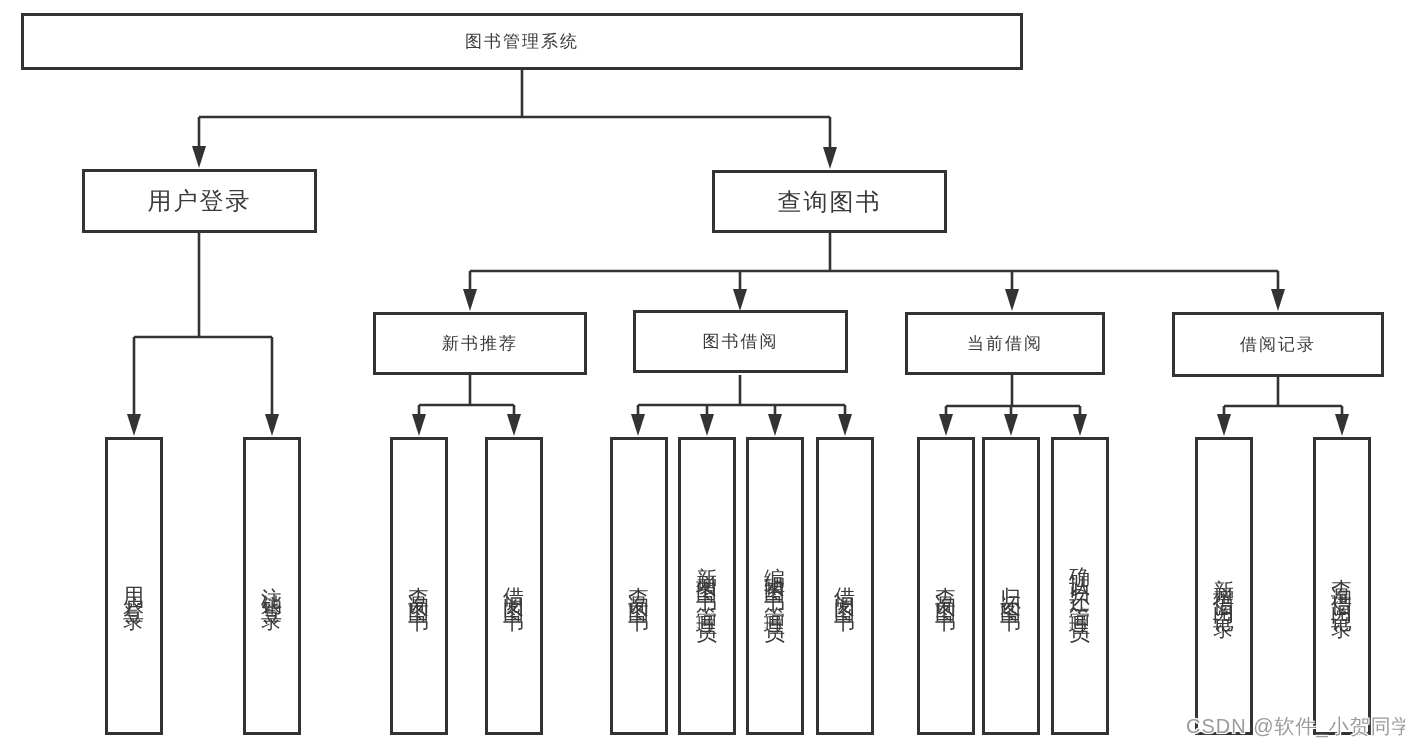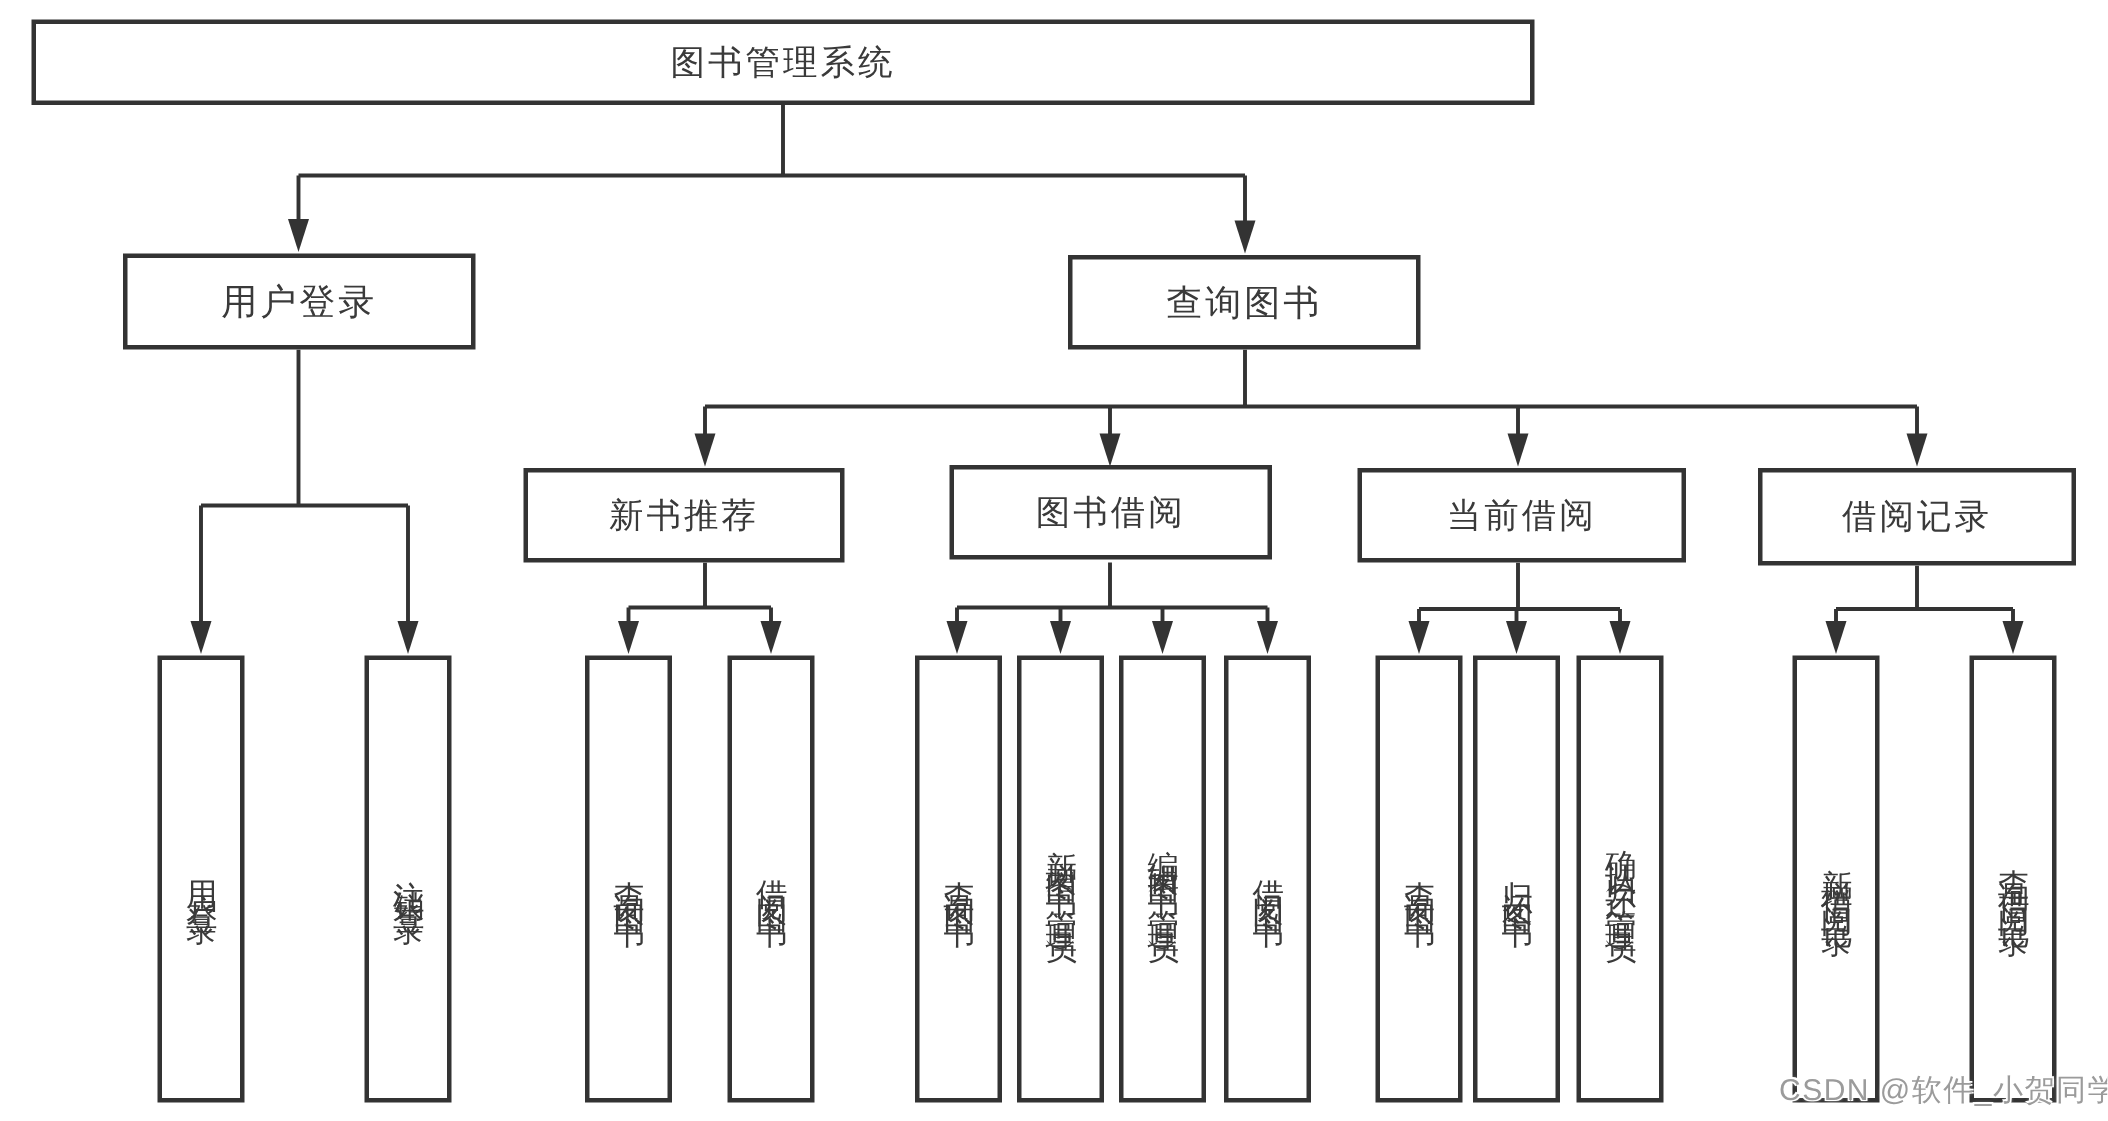--- a/index.html
+++ b/index.html
@@ -21,21 +21,21 @@
   .connectors polygon{fill:var(--line);stroke:none;}
   .box{
     position:absolute;
     box-sizing:border-box;
     border:3px solid var(--line);
     background:#fff;
     display:flex;align-items:center;justify-content:center;
     color:var(--text);
     z-index:2;
   }
-  .hbox{font-size:23px;letter-spacing:2px;}
+  .hbox{font-size:17px;letter-spacing:2px;}
   .hbox.l2{font-size:24px;}
   .leaf{width:58px;height:298px;top:437px;}
   .leaf .vtext{
     writing-mode:vertical-rl;
     text-orientation:mixed;
     font-size:21px;
     letter-spacing:8px;
     line-height:1.1;
     color:var(--text);
     white-space:nowrap;
@@ -90,23 +90,23 @@
     <path d="M1278 377 V406 M1224 406 H1342 M1224 406 V418 M1342 406 V418"></path>
     <polygon points="1217,414 1231,414 1224,436"></polygon>
     <polygon points="1335,414 1349,414 1342,436"></polygon>
   </svg>
 
   <div class="box hbox" style="left:21px;top:13px;width:1002px;height:57px;">图书管理系统</div>
 
   <div class="box hbox l2" style="left:82px;top:169px;width:235px;height:64px;">用户登录</div>
   <div class="box hbox l2" style="left:712px;top:170px;width:235px;height:63px;">查询图书</div>
 
-  <div class="box hbox" style="left:349px;top:312px;width:214px;height:63px;">新书推荐</div>
+  <div class="box hbox" style="left:373px;top:312px;width:214px;height:63px;">新书推荐</div>
   <div class="box hbox" style="left:633px;top:310px;width:215px;height:63px;">图书借阅</div>
-  <div class="box hbox" style="left:905px;top:312px;width:219px;height:63px;">当前借阅</div>
+  <div class="box hbox" style="left:905px;top:312px;width:200px;height:63px;">当前借阅</div>
   <div class="box hbox" style="left:1172px;top:312px;width:212px;height:65px;">借阅记录</div>
 
   <div class="box leaf" style="left:105px;">
     <span class="vtext">用户登录</span>
   </div>
   <div class="box leaf" style="left:243px;">
     <span class="vtext">注销登录</span>
   </div>
 
   <div class="box leaf" style="left:390px;">

